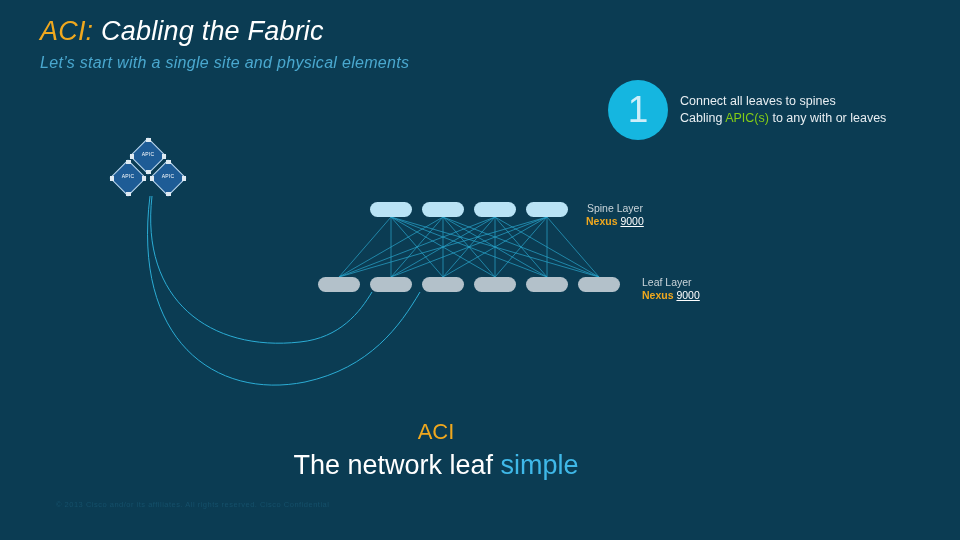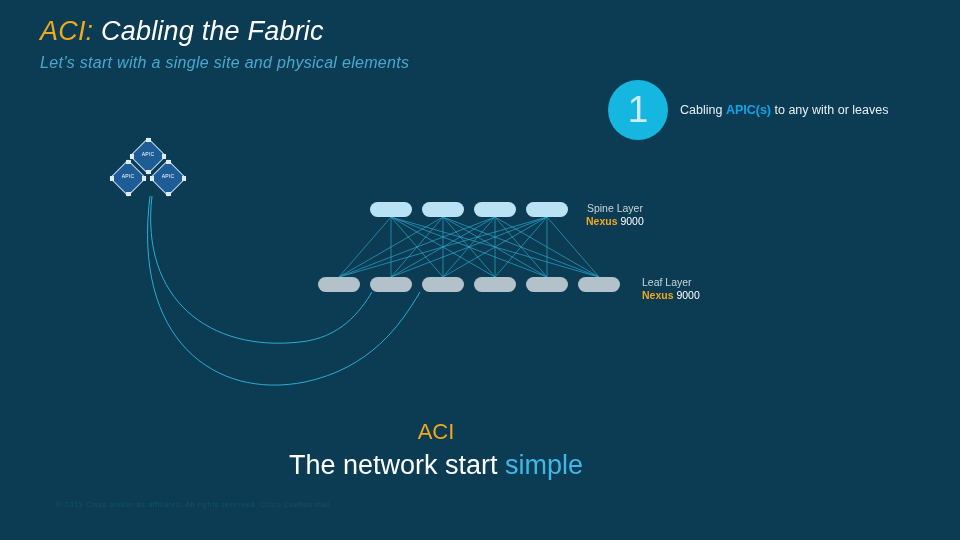--- a/index.html
+++ b/index.html
@@ -73,22 +73,22 @@
     top: -1px;
   }
   #callout-text {
     margin-left: 12px;
     font-size: 12.5px;
     line-height: 17px;
     color: #e8eef2;
     white-space: nowrap;
   }
   #callout-text .hl {
-    color: #0ea5e9;
-    font-weight: bold;
+    color: #84cc16;
+    font-weight: normal;
   }
 
   
   #diagram {
     position: absolute;
     left: 0;
     top: 0;
     width: 960px;
     height: 540px;
     pointer-events: none;
@@ -100,20 +100,21 @@
     line-height: 13px;
     color: #c9d4da;
     white-space: nowrap;
   }
   .layer-label .nx {
     color: #f0a81e;
     font-weight: bold;
   }
   .layer-label .nm {
     color: #ffffff;
+    text-decoration: underline;
   }
   #spine-label { left: 586px; top: 202px; text-align: center; }
   #leaf-label  { left: 642px; top: 276px; }
 
   
   .apic {
     position: absolute;
     width: 36px;
     height: 36px;
   }
@@ -196,20 +197,21 @@
   <div id="header">
     <div id="title"><span class="aci">ACI:</span> <span>Cabling the Fabric</span></div>
     <div id="subtitle">Let’s start with a single site and physical elements</div>
   </div>
 
   <div id="callout">
     <div id="callout-badge">
       <span>1</span>
     </div>
     <div id="callout-text">
+      <div>Connect all leaves to spines</div>
       <div><span>Cabling </span><span class="hl">APIC(s)</span><span> to any with or leaves</span></div>
     </div>
   </div>
 
   <svg id="diagram" viewBox="0 0 960 540">
     <g id="mesh-links" stroke="#2fb9e3" stroke-width="0.7" fill="none" opacity="0.85">
         <line x1="391" y1="217" x2="339" y2="277"></line>
         <line x1="391" y1="217" x2="391" y2="277"></line>
         <line x1="391" y1="217" x2="443" y2="277"></line>
         <line x1="391" y1="217" x2="495" y2="277"></line>
@@ -286,18 +288,18 @@
     <div><span class="nx">Nexus</span> <span class="nm">9000</span></div>
   </div>
 
   <div id="leaf-label" class="layer-label">
     <div>Leaf Layer</div>
     <div><span class="nx">Nexus</span> <span class="nm">9000</span></div>
   </div>
 
   <div id="tagline">
     <div id="tagline-aci">ACI</div>
-    <div id="tagline-main"><span>The network start</span> <span class="simple">simple</span></div>
+    <div id="tagline-main"><span>The network leaf</span> <span class="simple">simple</span></div>
   </div>
 
   <div id="footer">© 2013 Cisco and/or its affiliates. All rights reserved. Cisco Confidential</div>
 
 </div>
 
 </body></html>

